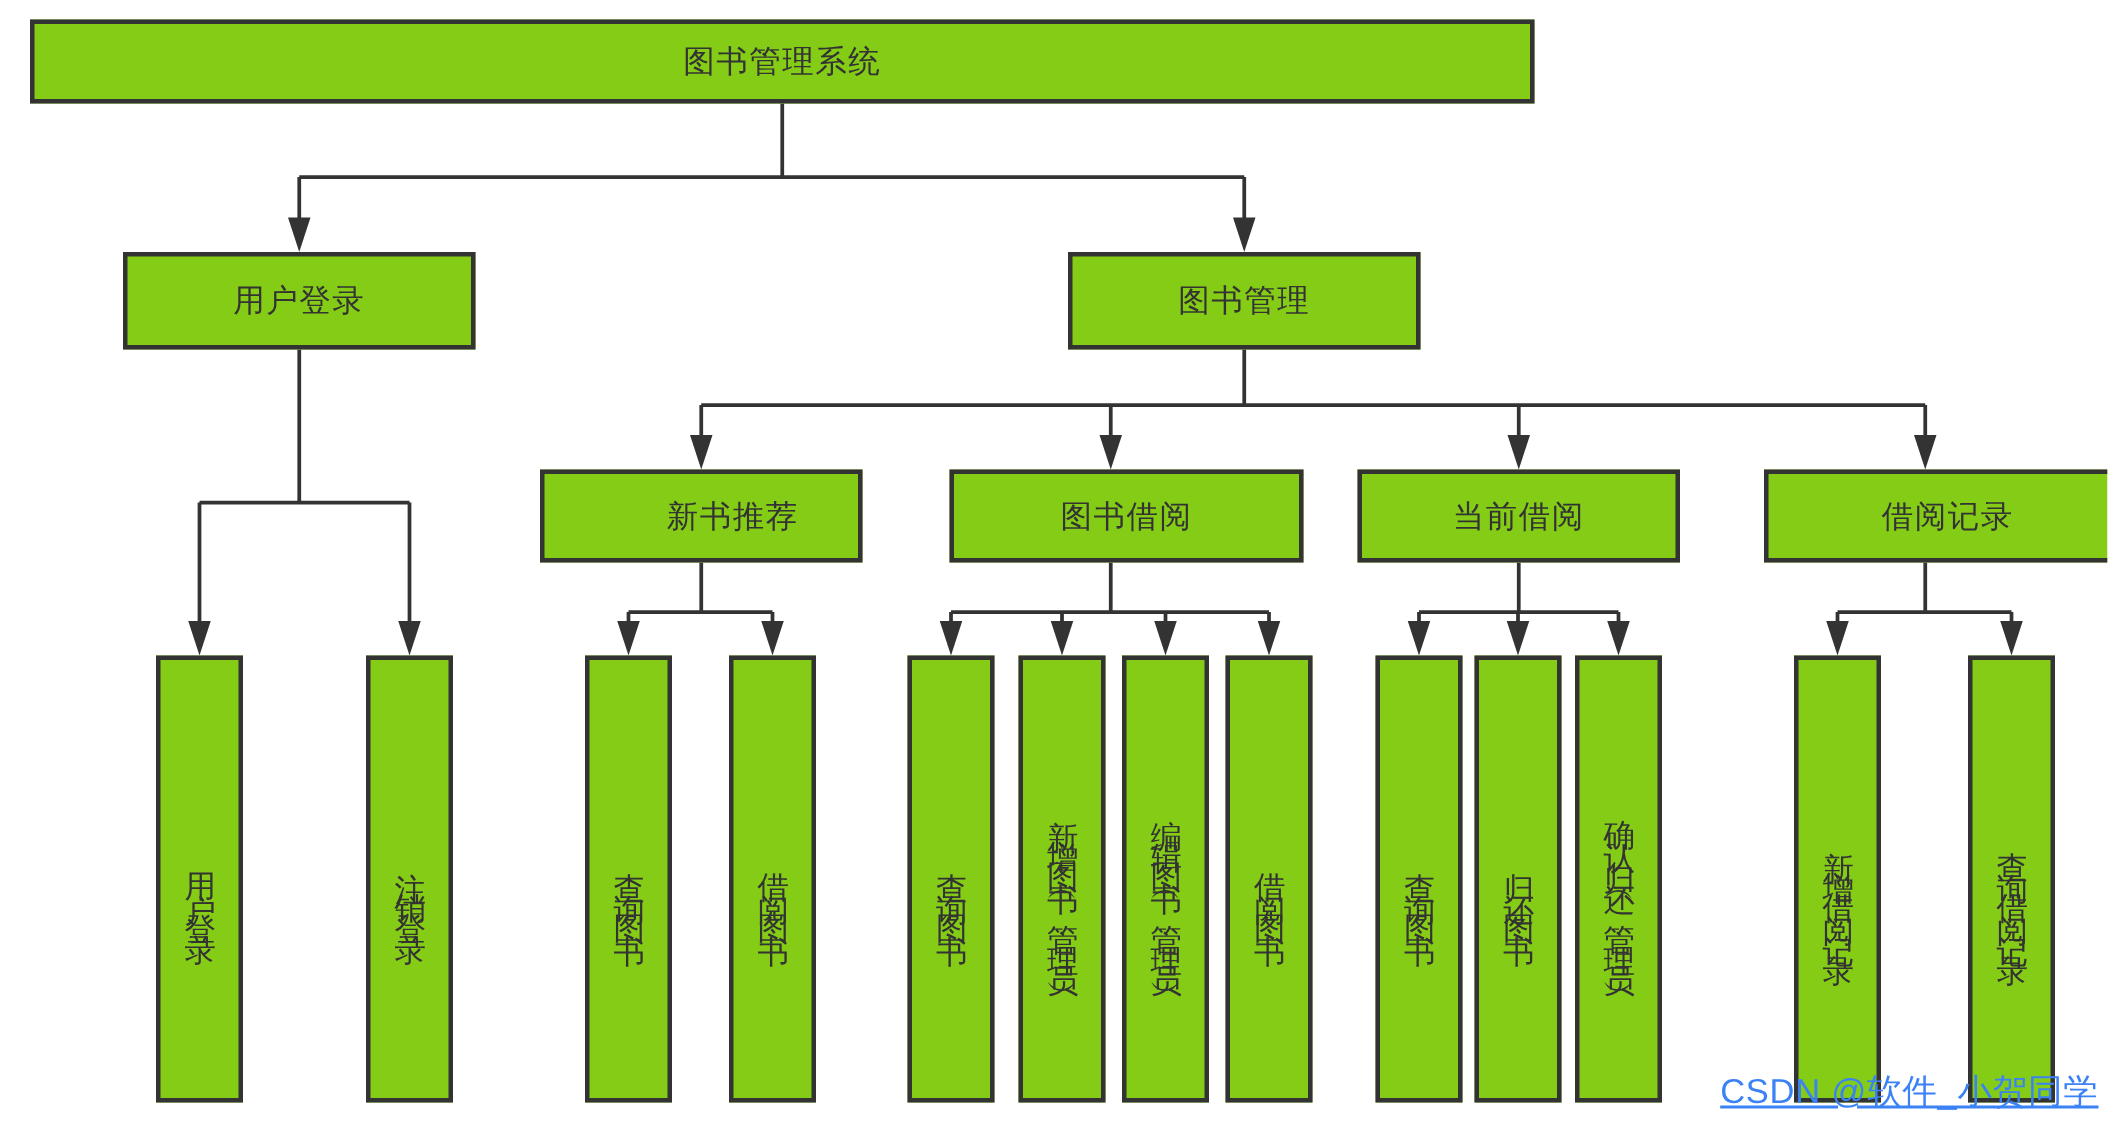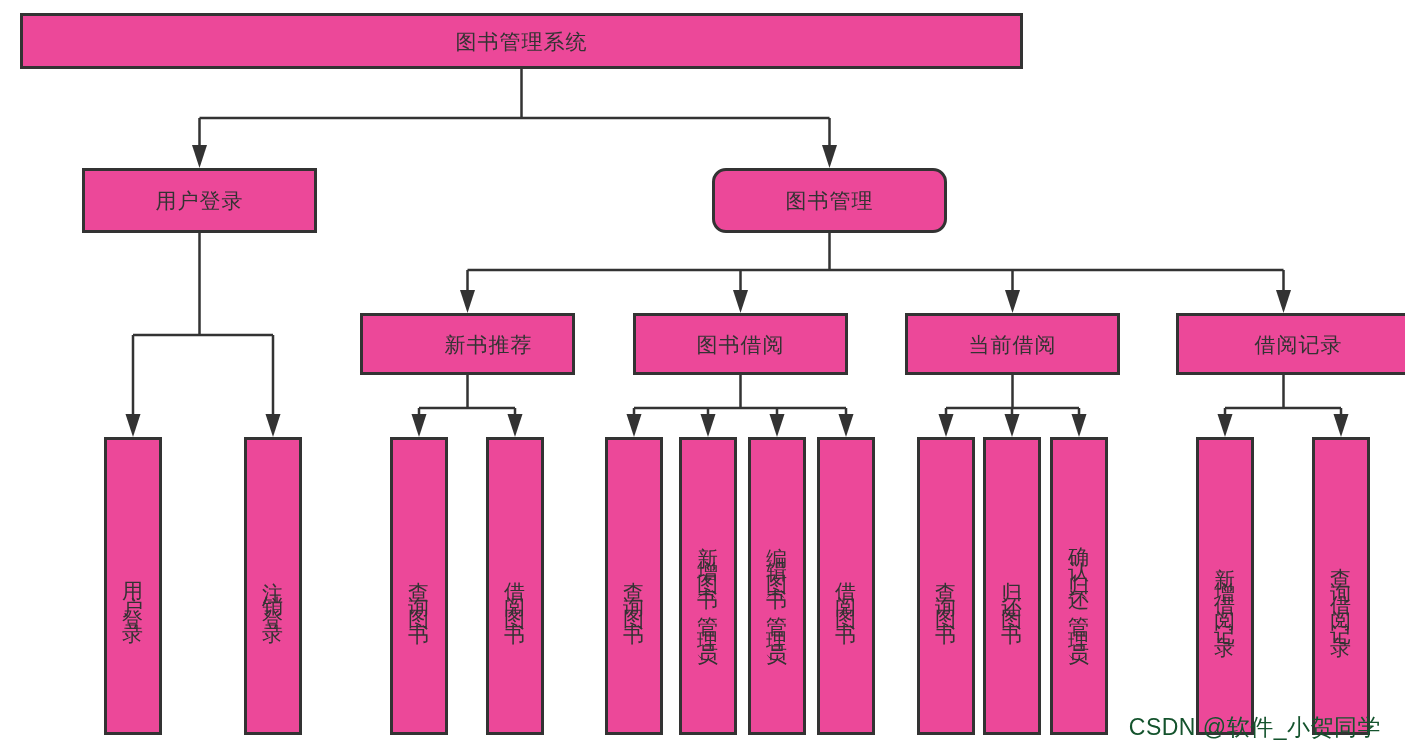--- a/index.html
+++ b/index.html
@@ -15,45 +15,46 @@
   svg.connectors {
     position: absolute;
     left: 0; top: 0;
     width: 1405px; height: 747px;
     z-index: 0;
   }
   .node {
     position: absolute;
     box-sizing: border-box;
     border: 3px solid #333333;
-    background: #ec4899;
+    background: #84cc16;
     display: flex;
     align-items: center;
     justify-content: center;
     z-index: 1;
     font-size: 21px;
     line-height: 1;
   }
   .hlabel { white-space: nowrap; letter-spacing: 1px; }
   .vtext {
     writing-mode: vertical-rl;
     text-orientation: mixed;
     letter-spacing: 14px;
     line-height: 1;
     margin-bottom: -14px;
   }
   .watermark {
     position: absolute;
-    right: 24px;
+    right: 6px;
     bottom: 4px;
     z-index: 3;
     font-size: 23px;
-    color: #14532d;
+    color: #3b82f6;
     letter-spacing: 0.5px;
     white-space: nowrap;
+    text-decoration: underline;
   }
 </style>
 </head>
 <body>
 
 <div class="canvas">
 
   <svg class="connectors" viewBox="0 0 1405 747" xmlns="http://www.w3.org/2000/svg">
     <g stroke="#333333" stroke-width="2.5" fill="none">
 
@@ -97,28 +98,28 @@
     </g>
   </svg>
 
   <div class="node" style="left:20px; top:13px; width:1003px; height:56px;">
     <span class="hlabel">图书管理系统</span>
   </div>
 
   <div class="node" style="left:82px; top:168px; width:235px; height:65px;">
     <span class="hlabel">用户登录</span>
   </div>
-  <div class="node" style="left:712px; top:168px; width:235px; height:65px;border-radius:14px;">
+  <div class="node" style="left:712px; top:168px; width:235px; height:65px;">
     <span class="hlabel">图书管理</span>
   </div>
 
   <div class="node" style="left:360px; top:313px; width:215px; height:62px;padding-left:42px;">
     <span class="hlabel">新书推荐</span>
   </div>
-  <div class="node" style="left:633px; top:313px; width:215px; height:62px;">
+  <div class="node" style="left:633px; top:313px; width:236px; height:62px;">
     <span class="hlabel">图书借阅</span>
   </div>
   <div class="node" style="left:905px; top:313px; width:215px; height:62px;align-items:center;">
     <span class="hlabel">当前借阅</span>
   </div>
   <div class="node" style="left:1176px; top:313px; width:245px; height:62px;">
     <span class="hlabel">借阅记录</span>
   </div>
 
   <div class="node" style="left:104px; top:437px; width:58px; height:298px;">

